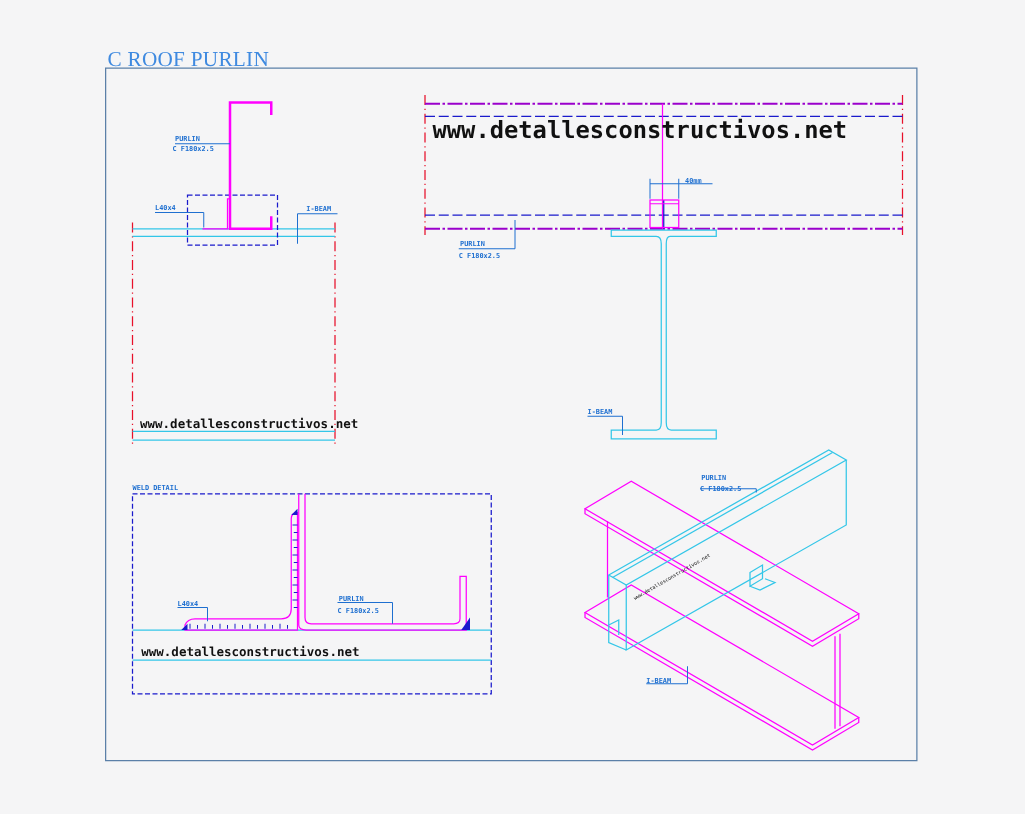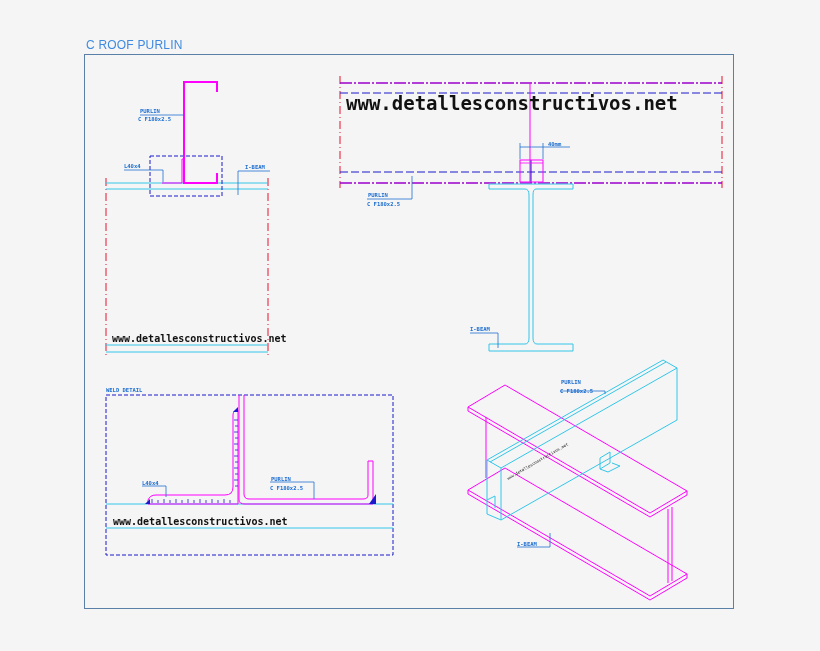--- a/index.html
+++ b/index.html
@@ -1,17 +1,17 @@
 <!DOCTYPE html>
 <html><head>
 <meta charset="utf-8">
 <style>
   html, body { margin: 0; padding: 0; }
   body { width: 820px; height: 651px; background: #f5f5f6; position: relative; overflow: hidden; font-family: "DejaVu Sans", sans-serif; }
-  #title { position: absolute; left: 86px; top: 38px; font-family: Liberation Sans, sans-serif; font-size: 12px; color: #3f8ae0; letter-spacing: 0.2px; }
+  #title { position: absolute; left: 86px; top: 38px; font-family: Liberation Serif, serif; font-size: 17px; color: #3f8ae0; letter-spacing: 0.2px; }
   #frame { position: absolute; left: 84px; top: 54px; width: 650px; height: 555px; border: 1px solid #5b80a8; box-sizing: border-box; }
   svg { position: absolute; left: 0; top: 0; }
   .lbl { font-family: "DejaVu Sans Mono", monospace; font-size: 5.5px; font-weight: bold; fill: #1e6fd0; }
   .wm { font-family: "DejaVu Sans Mono", monospace; font-weight: bold; fill: #111; }
 </style>
 </head>
 <body>
 
 <div id="title">C ROOF PURLIN</div>
 <div id="frame"></div>

